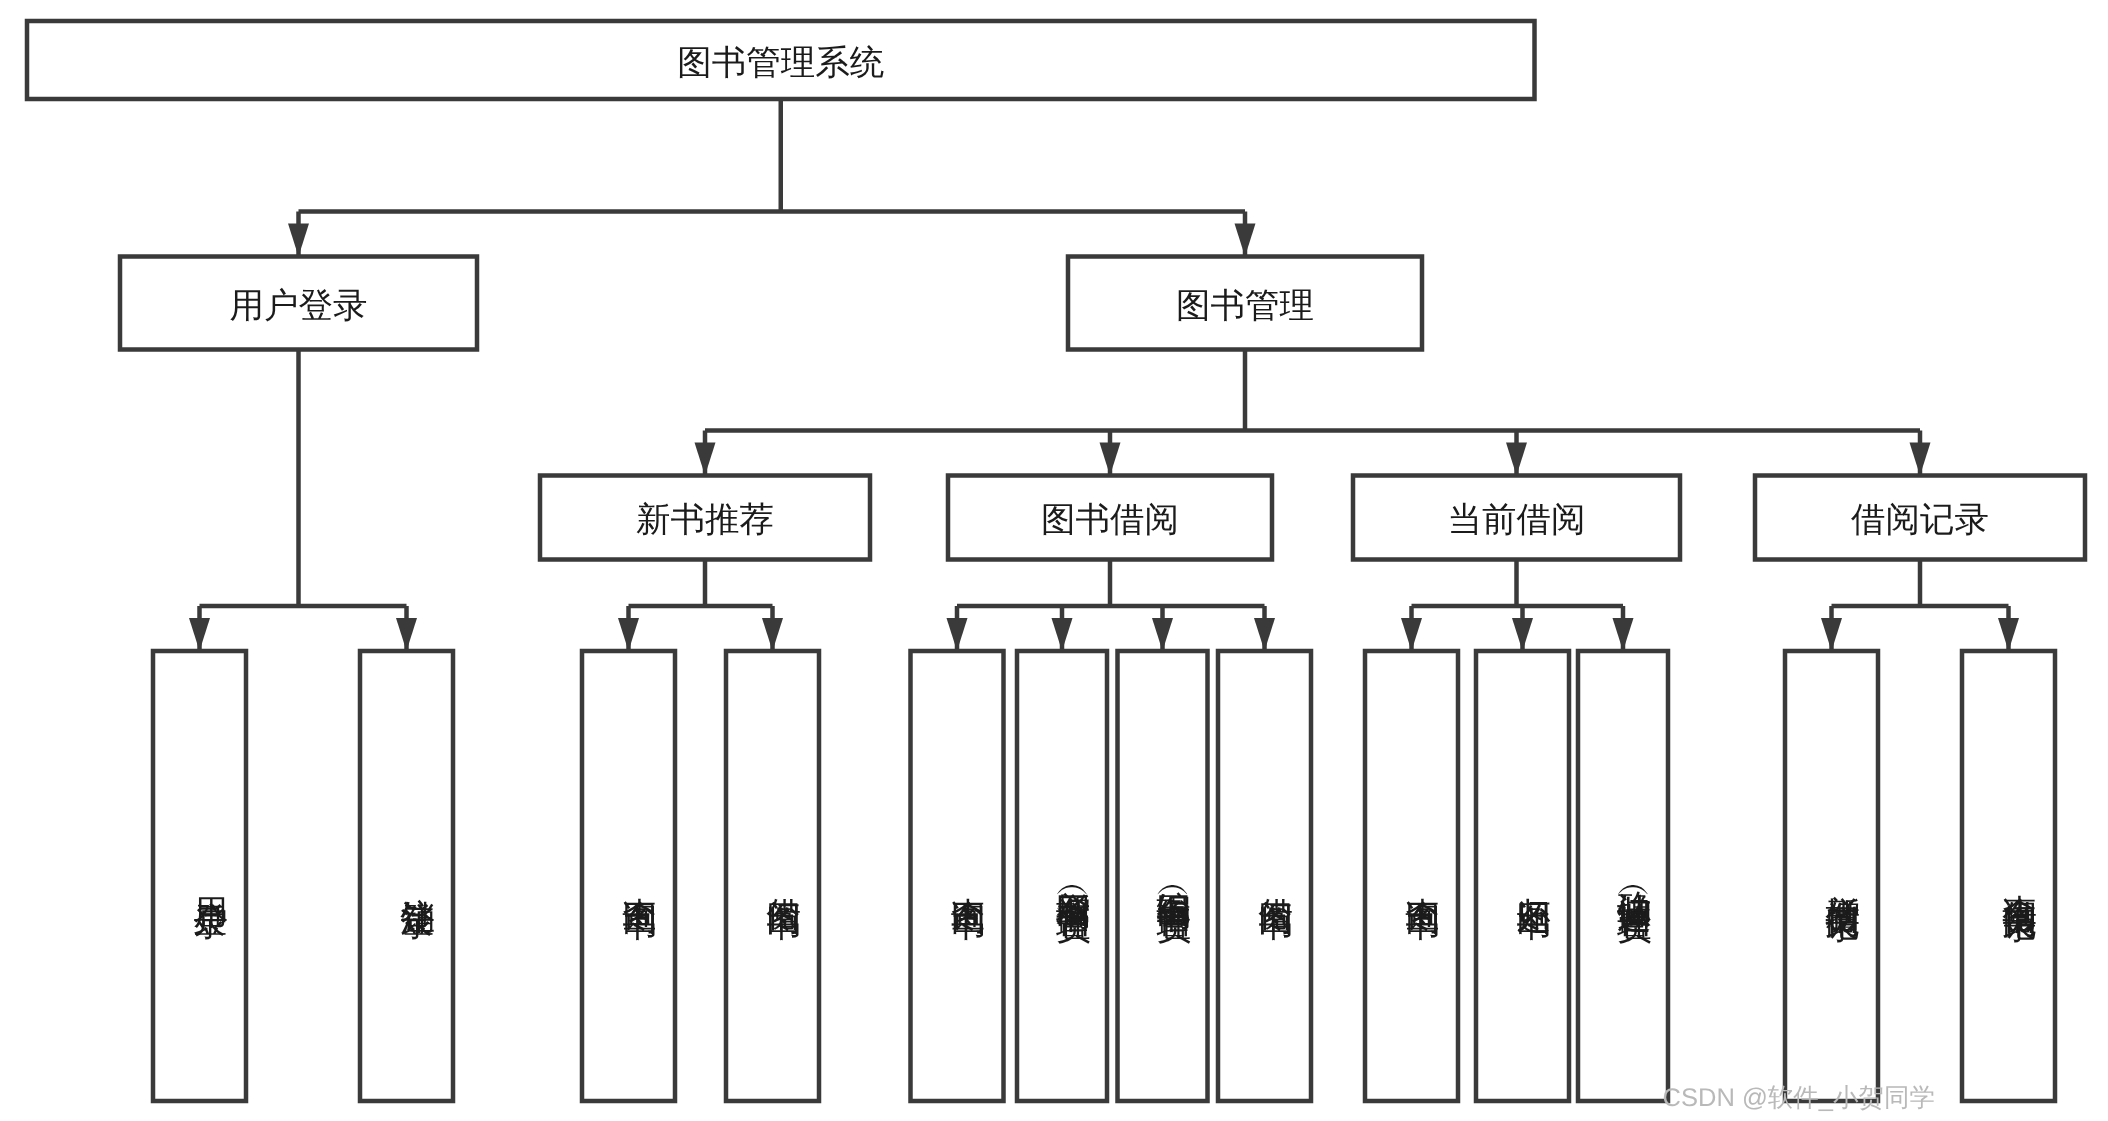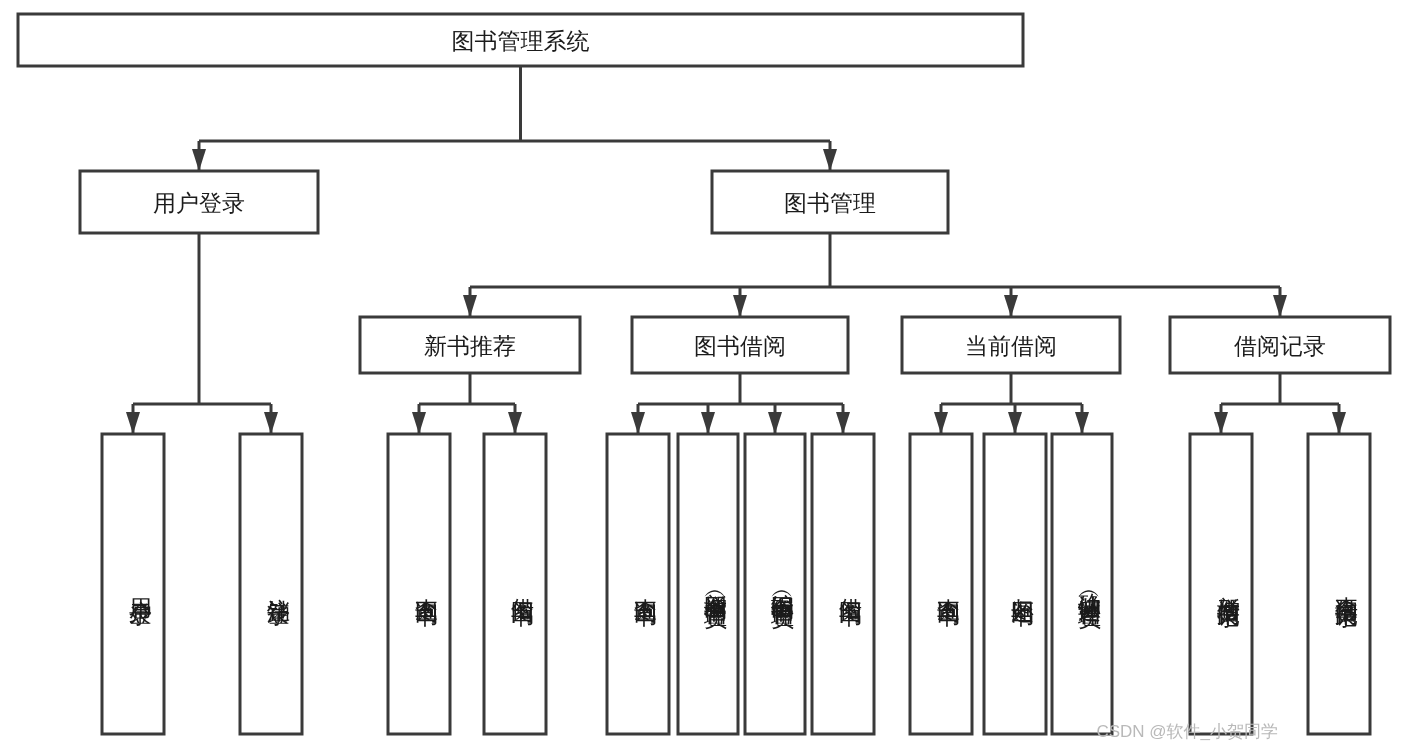--- a/index.html
+++ b/index.html
@@ -54,21 +54,21 @@
     font-family: "Liberation Sans", "DejaVu Sans", sans-serif;
     font-size: 23px;
     fill: #1b1b1b;
     text-anchor: middle;
     writing-mode: vertical-rl;
     glyph-orientation-vertical: 0;
     letter-spacing: 2px;
   }
   .watermark {
     position: absolute;
-    right: 12px;
+    right: 0;
     bottom: 4px;
     font-family: "Liberation Sans", "DejaVu Sans", sans-serif;
     font-size: 17px;
     color: #b9b9b9;
     white-space: nowrap;
     pointer-events: none;
     user-select: none;
   }
 </style>
 </head>

